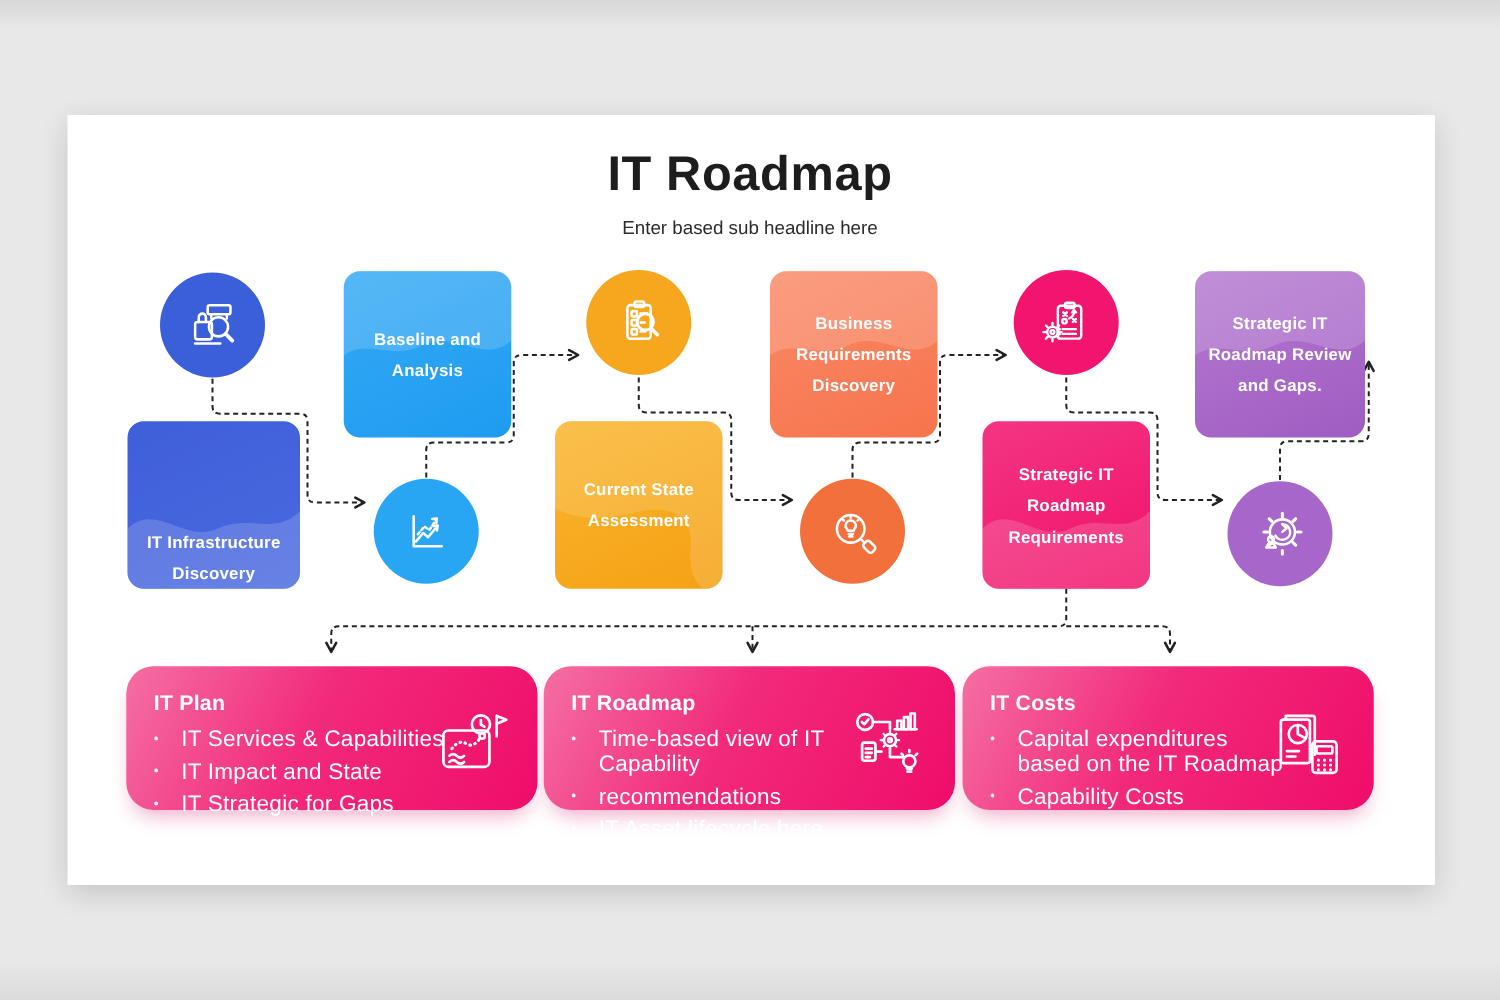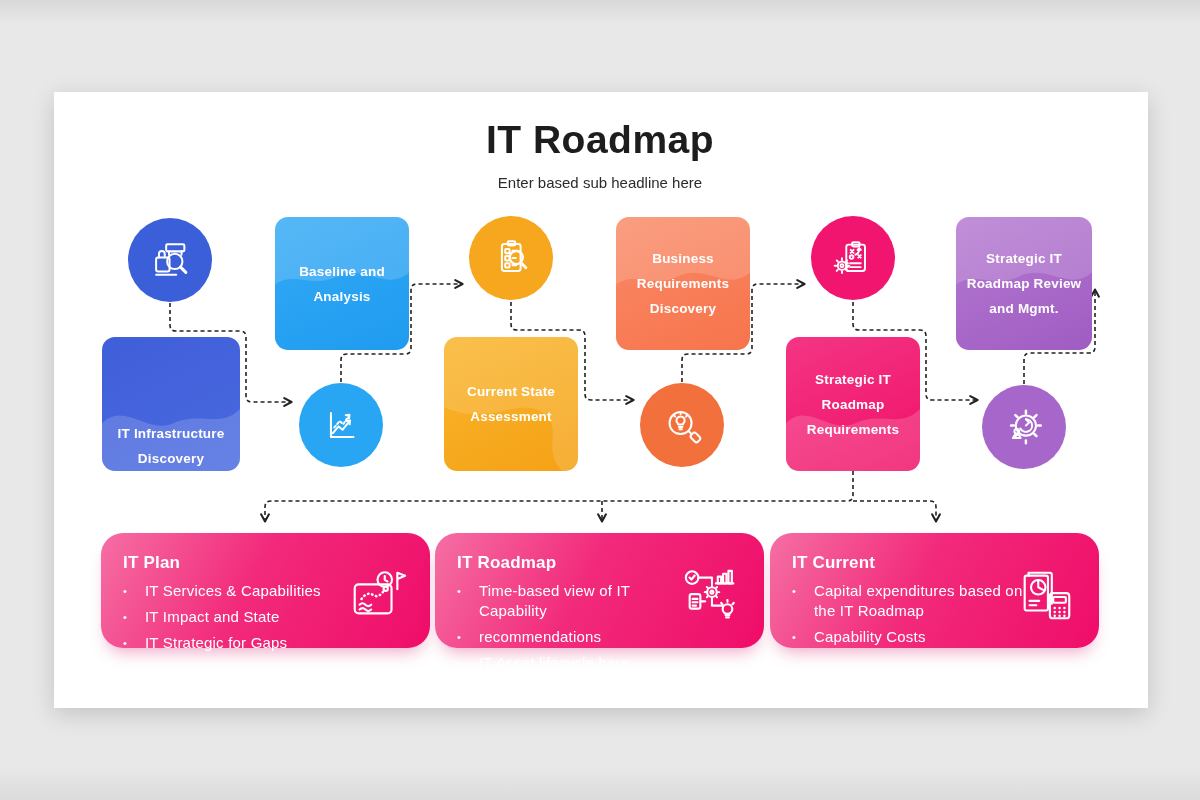--- a/index.html
+++ b/index.html
@@ -52,21 +52,21 @@
     position:absolute;top:533px;width:329px;height:115px;border-radius:22px;
     background:linear-gradient(118deg,#f56fa3 0%,#f22a7b 45%,#ef0d69 100%);
     color:#fff;
     box-shadow:0 10px 16px -6px rgba(210,15,95,.35);
   }
   .card1{left:101px;} .card2{left:435px;} .card3{left:770px;}
   .card-title{position:absolute;left:22px;top:20px;font-size:17px;font-weight:700;letter-spacing:.2px;}
   .bullets{position:absolute;left:22px;top:48px;}
   .b{display:flex;align-items:flex-start;margin-bottom:6px;}
   .b .dot{width:10px;font-size:11px;line-height:20px;flex:0 0 auto;margin-right:12px;}
-  .b .txt{font-size:15px;font-weight:500;line-height:20px;max-width:218px;letter-spacing:.2px;}
+  .b .txt{font-size:18px;font-weight:500;line-height:20px;max-width:218px;letter-spacing:.2px;}
   .card-icon{position:absolute;right:22px;top:32px;}
   svg{display:block;}
 </style>
 </head>
 <body>
 
 <div class="canvas">
   <div class="slide"></div>
 
   <h1 class="title">IT Roadmap</h1>
@@ -207,21 +207,21 @@
       <span>Requirements</span>
     </div>
   </div>
   <div class="sq sq-review">
     <svg class="wave" viewBox="0 0 134 134" preserveAspectRatio="none">
         <path d="M0 0 H134 V56 C112 76 88 46 62 60 C38 72 18 54 0 68 Z" fill="#ffffff" opacity="0.16"></path>
       </svg>
     <div class="sq-label">
       <span>Strategic IT</span>
       <span>Roadmap Review</span>
-      <span>and Mgmt.</span>
+      <span>and Gaps.</span>
     </div>
   </div>
 
   <div class="card card1">
     <div class="card-title">IT Plan</div>
     <div class="bullets">
       <div class="b">
           <span class="dot">•</span>
           <span class="txt">IT Services &amp; Capabilities</span>
         </div>
@@ -276,21 +276,21 @@
       <path d="M13 35 h5 M13 38.5 h5 M13 42 h3.5"></path>
       <path d="M21 37.5 h5 M28 28 h-1.5"></path>
       <path d="M33 35 v7 h11"></path>
       <circle cx="49" cy="45.5" r="5"></circle>
       <path d="M47 51.5 h4 M47.5 54 h3"></path>
       <path d="M49 38 v-1.8 M43.8 40.4 l-1.3 -1.3 M54.2 40.4 l1.3 -1.3"></path>
     </svg>
   </div>
 
   <div class="card card3">
-    <div class="card-title">IT Current</div>
+    <div class="card-title">IT Costs</div>
     <div class="bullets">
       <div class="b">
           <span class="dot">•</span>
           <span class="txt">Capital expenditures based on the IT Roadmap</span>
         </div>
       <div class="b">
           <span class="dot">•</span>
           <span class="txt">Capability Costs</span>
         </div>
     </div>

